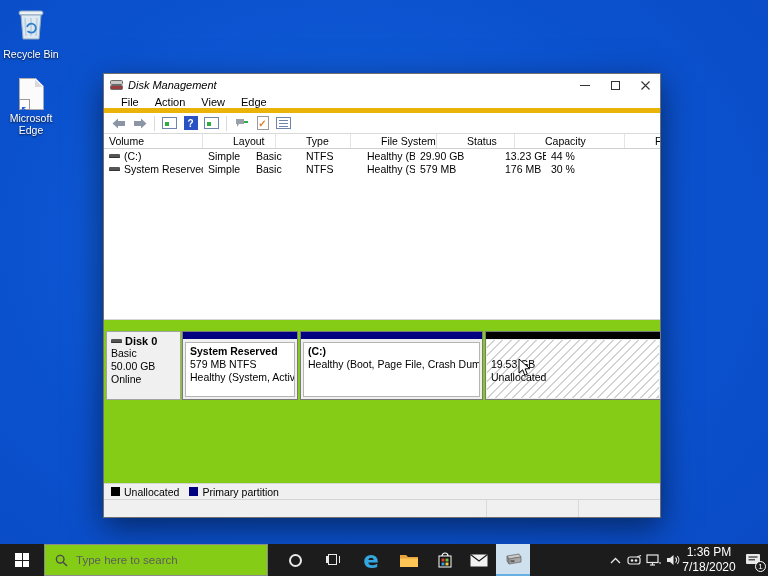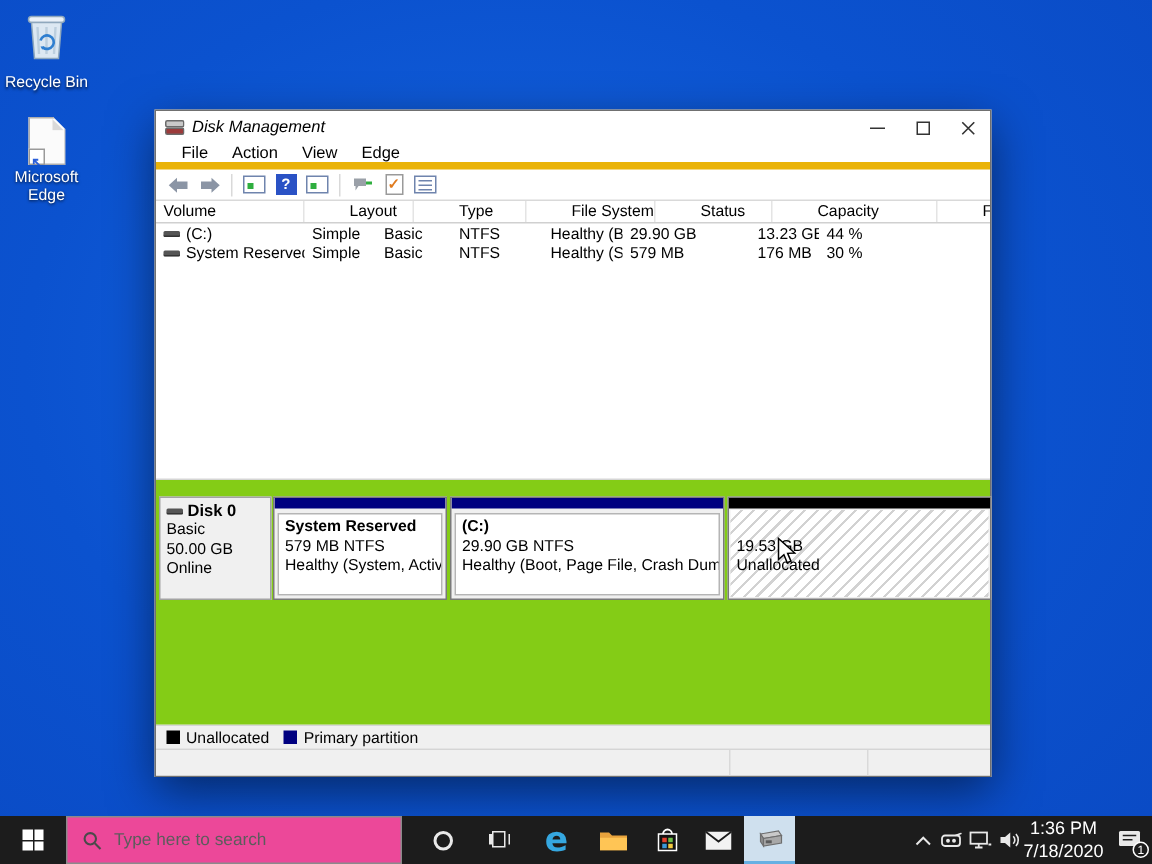--- a/index.html
+++ b/index.html
@@ -78,21 +78,21 @@
   .statusbar { height:18px; background:#f0f0f0; border-top:1px solid #d5d5d5; display:flex; }
   .statusbar .sfill { flex:1; }
   .statusbar .scell { width:92px; border-left:1px solid #d9d9d9; }
   .statusbar .scell2 { width:82px; border-left:1px solid #d9d9d9; }
 
   
   .taskbar { position:absolute; left:0; bottom:0; width:768px; height:32px; background:#1c1c1c; display:flex; align-items:center; }
   .tb-start { width:44px; height:32px; display:flex; align-items:center; justify-content:center; }
   .winlogo { width:14px; height:14px; display:grid; grid-template-columns:1fr 1fr; grid-template-rows:1fr 1fr; gap:1px; }
   .winlogo span { background:#fff; }
-  .tb-search { width:224px; height:32px; background:#ec4899; border:1px solid #8a8a8a; display:flex; align-items:center; padding-left:10px; gap:8px; }
+  .tb-search { width:224px; height:32px; background:#84cc16; border:1px solid #8a8a8a; display:flex; align-items:center; padding-left:10px; gap:8px; }
   .tb-search input { border:none; outline:none; font-size:11.5px; width:170px; color:#333; font-family:"Liberation Sans",sans-serif; background:transparent; }
   .tb-search input::placeholder { color:#5c5c5c; opacity:1; }
   .tbico { width:38px; height:32px; display:flex; align-items:center; justify-content:center; position:relative; }
   .tbico.small { width:34px; }
   .cortana-ring { width:13px; height:13px; border:2px solid #e9e9e9; border-radius:50%; }
   .taskview { position:relative; width:14px; height:12px; }
   .taskview .tv-c { position:absolute; left:2px; top:0; width:9px; height:11px; border:1.5px solid #e9e9e9; background:transparent; }
   .taskview .tv-l { position:absolute; left:0; top:2px; width:1.5px; height:7px; background:#e9e9e9; }
   .taskview .tv-r { position:absolute; right:0; top:2px; width:1.5px; height:7px; background:#e9e9e9; }
   .edge-e::before { content:"e"; color:#35a7e0; font-size:23px; font-weight:bold; font-family:"DejaVu Sans",sans-serif; line-height:1; }
@@ -260,21 +260,20 @@
             <div class="inner">
               <div class="pline ptitle">System Reserved</div>
               <div class="pline">579 MB NTFS</div>
               <div class="pline">Healthy (System, Active, P</div>
             </div>
           </div>
           <div class="part" style="width:183px">
             <div class="strip strip-primary"></div>
             <div class="inner">
               <div class="pline ptitle">(C:)</div>
-              <div class="pline">29.90 GB NTFS</div>
               <div class="pline">Healthy (Boot, Page File, Crash Dump, Prima</div>
             </div>
           </div>
           <div class="part unalloc" style="width:176px">
             <div class="strip strip-unalloc"></div>
             <div class="inner">
               <div class="pline">19.53 GB</div>
               <div class="pline">Unallocated</div>
             </div>
           </div>

